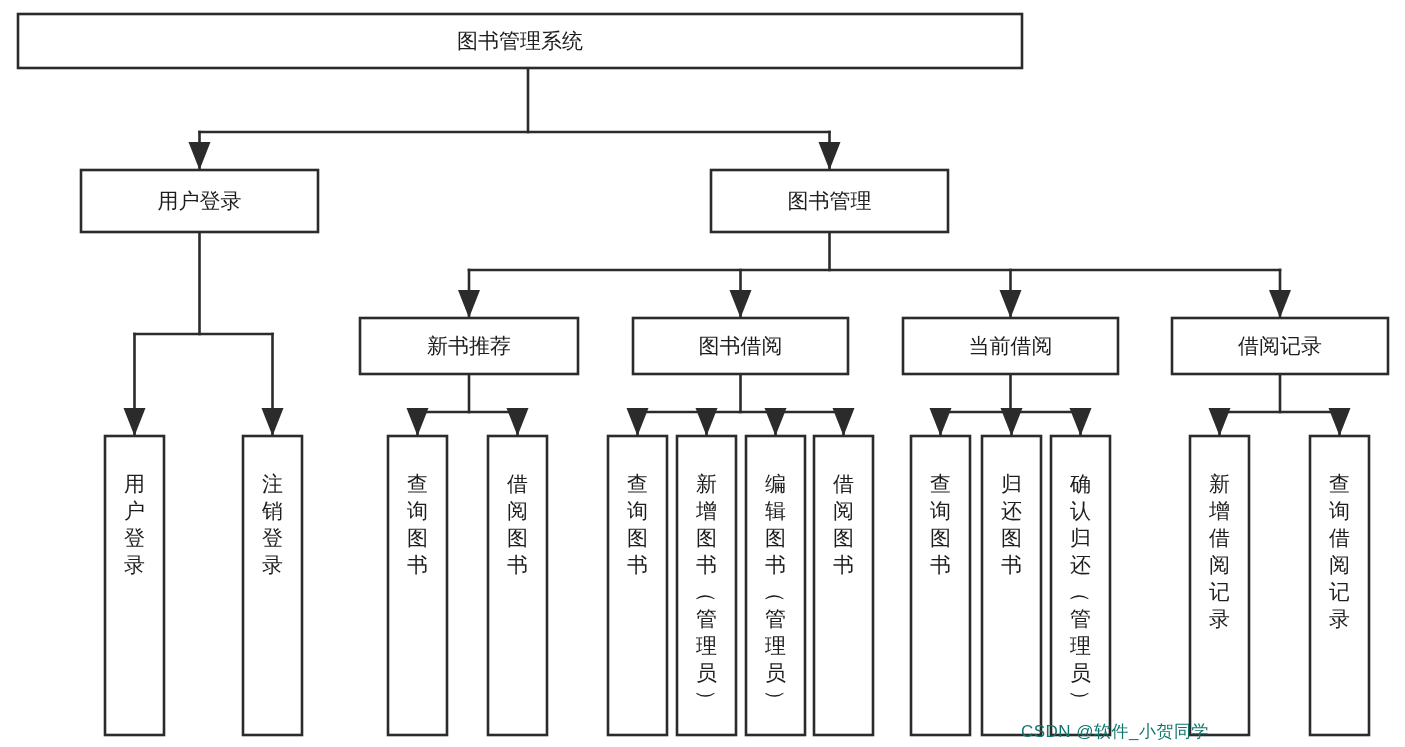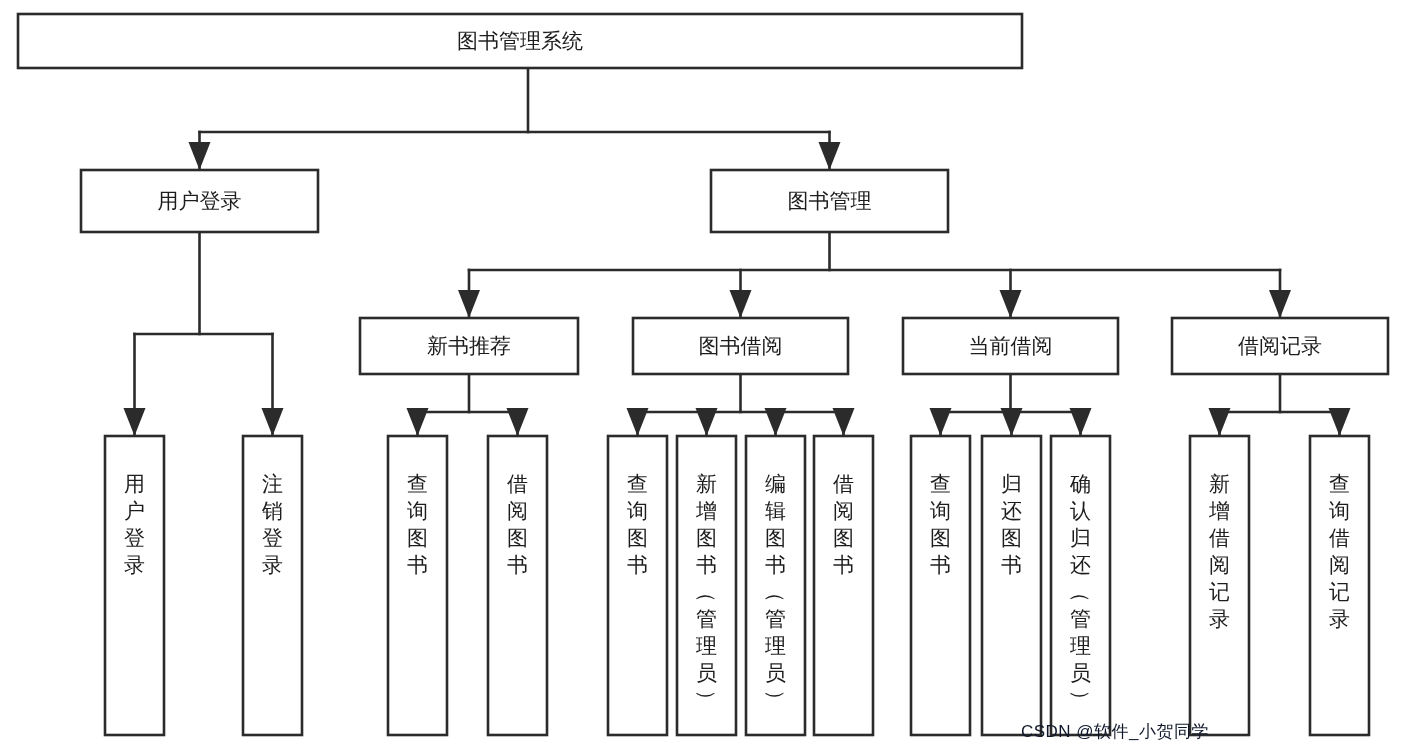--- a/index.html
+++ b/index.html
@@ -53,21 +53,21 @@
     font-size: 21px;
     fill: #1d1d1d;
     text-anchor: middle;
   }
   .watermark-text {
     position: absolute;
     right: 8px;
     bottom: 4px;
     font-family: "Liberation Sans", "DejaVu Sans", sans-serif;
     font-size: 17px;
-    color: #0f172a;
+    color: #0f766e;
     letter-spacing: 0.5px;
     white-space: nowrap;
     user-select: none;
   }
 </style>
 </head>
 <body>
 
 <div id="diagram-root">
   <svg class="flow" viewBox="0 0 1405 747" xmlns="http://www.w3.org/2000/svg">

